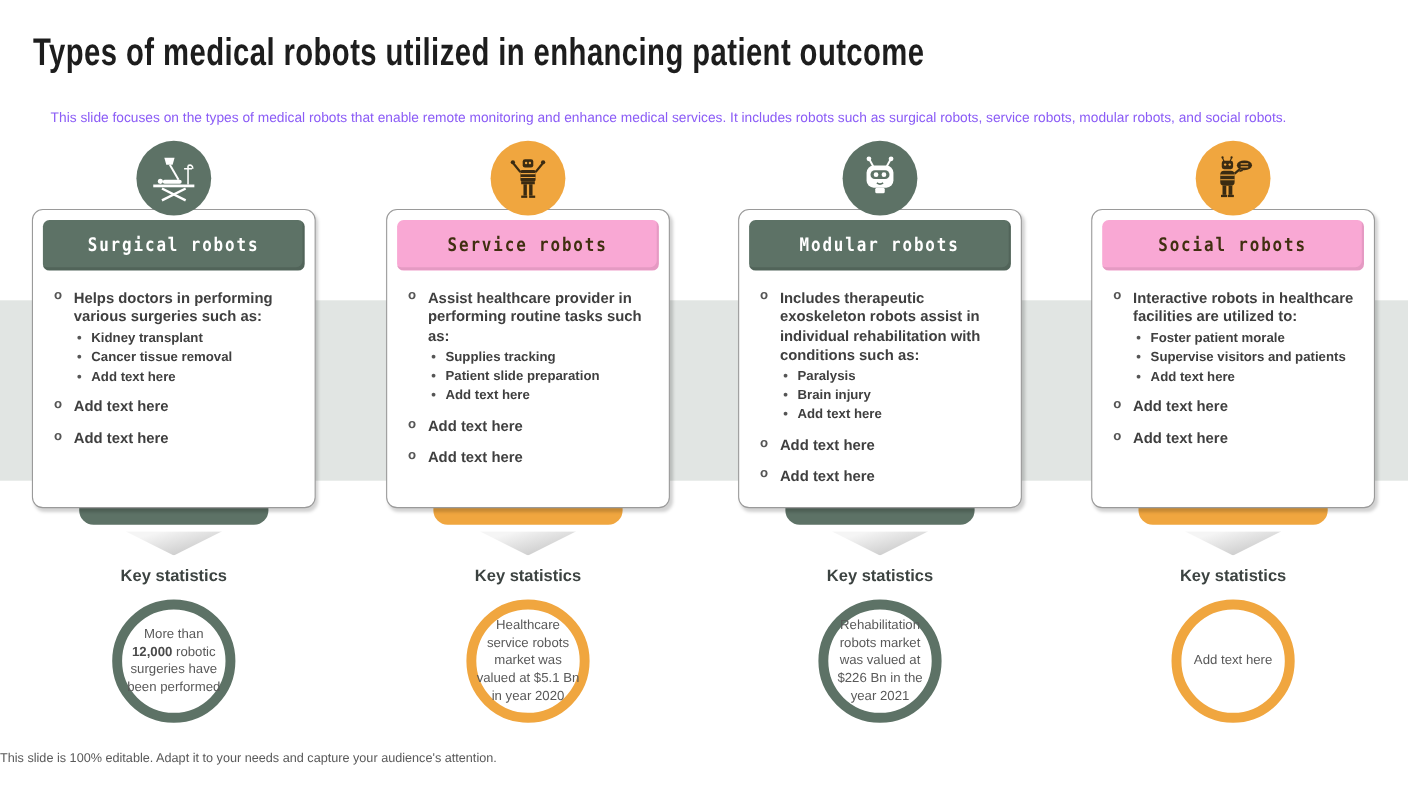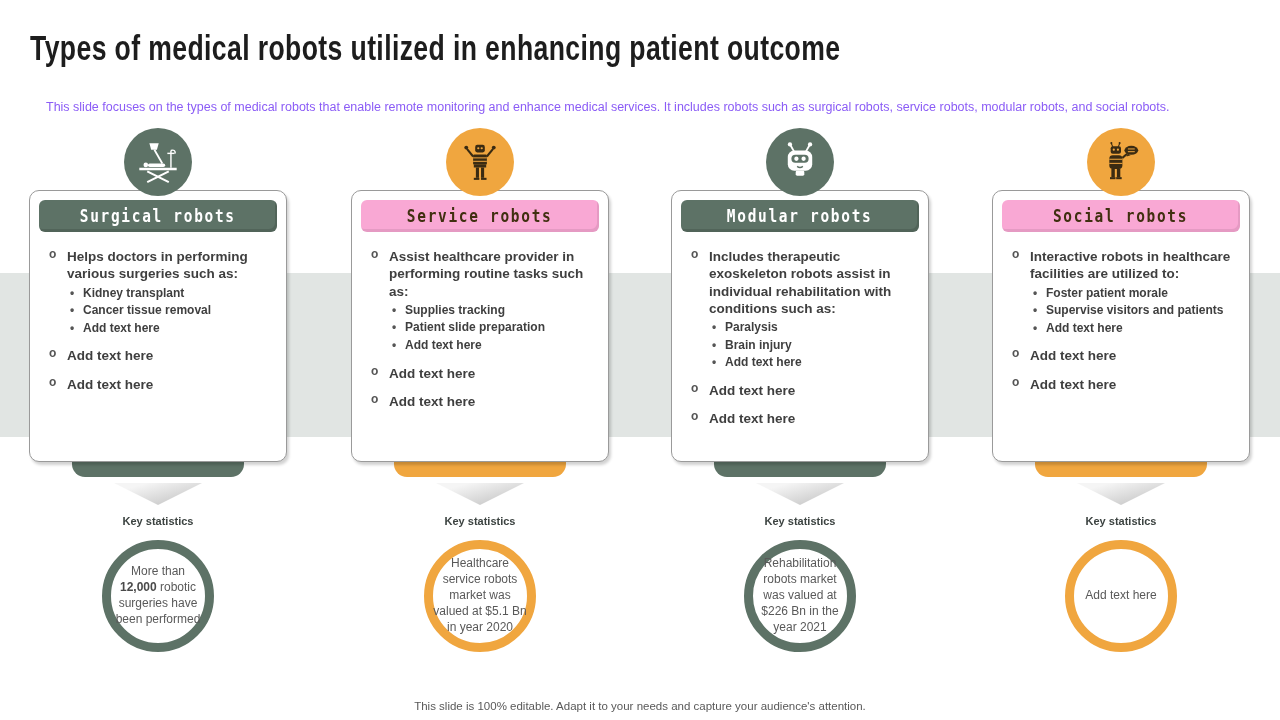--- a/index.html
+++ b/index.html
@@ -26,21 +26,21 @@
   }
   .theme-green .icon-circle { background: #5d7266; }
   .theme-orange .icon-circle { background: #f0a63f; }
 
   .card {
     position: relative; z-index: 2; margin-top: -6px; height: 272px;
     background: #ffffff; border: 1px solid #9a9a9a; border-radius: 10px;
     box-shadow: 2px 3px 3px rgba(0,0,0,0.18); padding: 9px;
   }
   .card-header {
-    height: 32px; border-radius: 6px; display: flex; align-items: center; justify-content: center;
+    height: 46px; border-radius: 6px; display: flex; align-items: center; justify-content: center;
   }
   .card-header span {
     font-size: 17px; font-weight: 700; letter-spacing: 2px; white-space: nowrap;
     transform: scaleX(0.85); font-family: "DejaVu Sans Mono", monospace;
   }
   .theme-green .card-header { background: #5d7266; box-shadow: inset -2px -3px 0 rgba(0,0,0,0.12); }
   .theme-green .card-header span { color: #ffffff; }
   .theme-orange .card-header { background: #f9a8d4; box-shadow: inset -2px -3px 0 rgba(0,0,0,0.08); }
   .theme-orange .card-header span { color: #402f10; }
 
@@ -53,33 +53,33 @@
 
   .tab { position: relative; z-index: 1; width: 172px; height: 32px; margin: -17px auto 0; border-radius: 13px; }
   .theme-green .tab { background: #5d7266; }
   .theme-orange .tab { background: #f0a63f; }
 
   .arrow {
     width: 88px; height: 22px; margin: 6px auto 0;
     background: linear-gradient(165deg, #f5f5f5 20%, #bdbdbd 100%);
     clip-path: polygon(0 0, 100% 0, 50% 100%);
   }
-  .keystat { margin: 10px 0 12px; text-align: center; font-size: 11px; font-weight: 700; color: #3c4341; }
+  .keystat { margin: 10px 0 12px; text-align: center; font-size: 15px; font-weight: 700; color: #3c4341; }
 
   .stat-circle {
     width: 112px; height: 112px; margin: 13px auto 0; background: #ffffff;
     border: 9px solid; border-radius: 50%;
     display: flex; align-items: center; justify-content: center;
   }
   .theme-green .stat-circle { border-color: #5d7266; }
   .theme-orange .stat-circle { border-color: #f0a63f; justify-content: center; }
   .stat-circle p { margin: 0; width: 102px; text-align: center; font-size: 12px; line-height: 1.33; color: #595959; }
   .stat-circle b { color: #4a4a4a; }
 
-  .footer { position: absolute; left: 0; right: 0; bottom: 8px; margin: 0; text-align: center; font-size: 11.5px; color: #595959; }
+  .footer { position: absolute; left: 0; right: 0; bottom: 24px; margin: 0; font-size: 11.5px; color: #595959; }
 </style>
 </head>
 <body>
 
 <div class="slide">
   <div class="gray-band"></div>
 
   <h1 class="title">Types of medical robots utilized in enhancing patient outcome</h1>
   <p class="subtitle">This slide focuses on the types of medical robots that enable remote monitoring and enhance medical services. It includes robots such as surgical robots, service robots, modular robots, and social robots.</p>
 

